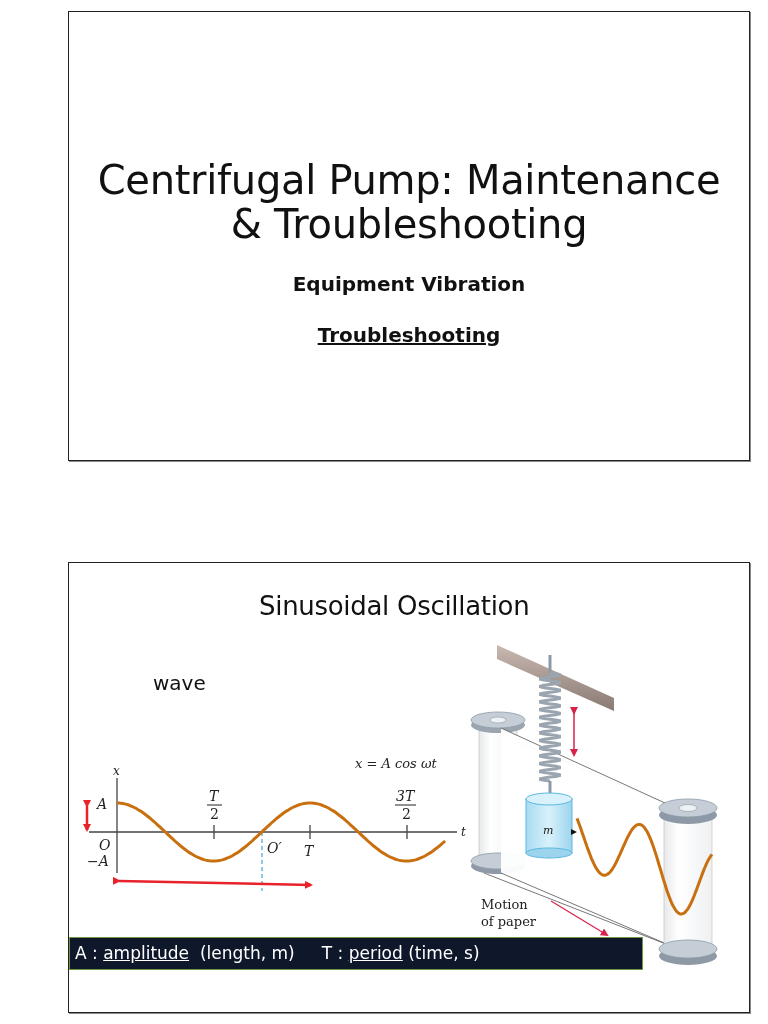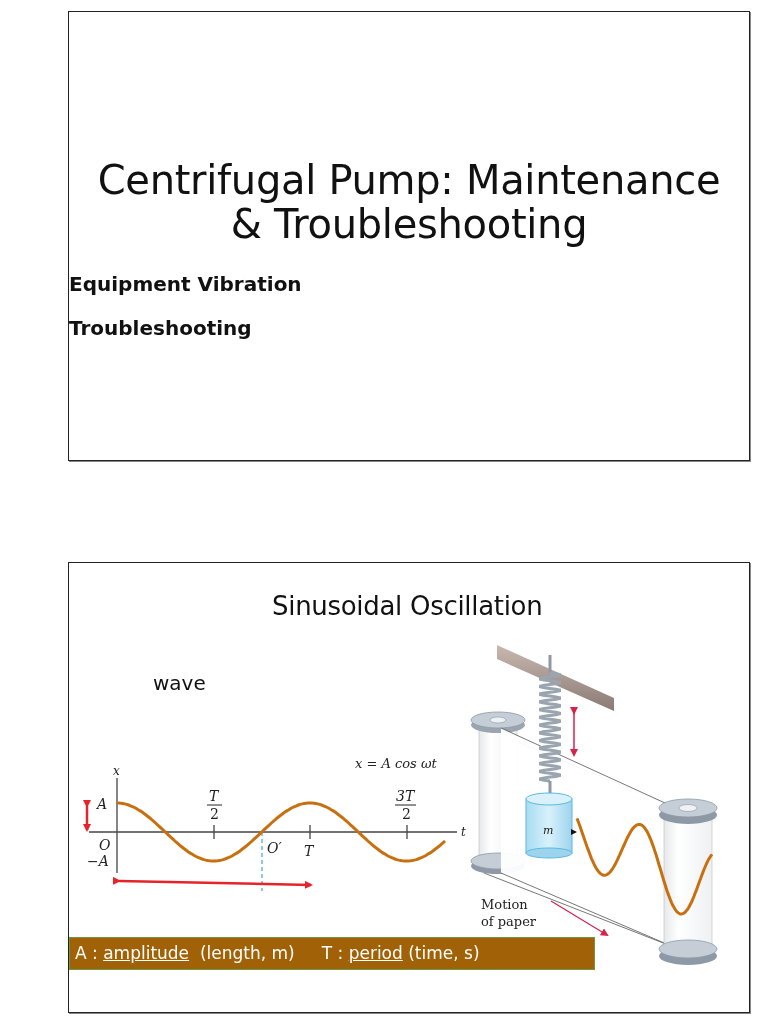--- a/index.html
+++ b/index.html
@@ -1,27 +1,27 @@
 <!DOCTYPE html>
 <html><head>
 <meta charset="utf-8">
 <style>
   html, body { margin: 0; padding: 0; background: #ffffff; }
   body { width: 768px; height: 1024px; position: relative; overflow: hidden; font-family: "DejaVu Sans", sans-serif; }
   .slide { position: absolute; left: 68px; width: 682px; height: 450px; border: 1.5px solid #222; box-sizing: border-box; background: #fff; box-shadow: 1px 1px 0 #888; }
   #slide1 { top: 11px; }
   #slide2 { top: 562px; height: 451px; }
   .s1-title { position: absolute; left: 0; right: 0; top: 146px; text-align: center; font-family: "DejaVu Sans", sans-serif; font-size: 40px; line-height: 44px; color: #111; letter-spacing: -0.3px; }
-  .s1-sub { position: absolute; left: 0; right: 0; font-family: "DejaVu Sans", sans-serif; font-weight: bold; font-size: 20px; color: #111; }
+  .s1-sub { position: absolute; left: 0; right: 0; text-align: center; font-family: "DejaVu Sans", sans-serif; font-weight: bold; font-size: 20px; color: #111; }
   #sub1 { top: 260px; }
-  #sub2 { top: 304px; }
-  .s2-title { position: absolute; left: 203px; top: 28px; font-size: 26px; color: #111; letter-spacing: -0.3px; }
+  #sub2 { top: 311px; text-decoration: underline; }
+  .s2-title { position: absolute; left: 190px; top: 28px; font-size: 26px; color: #111; letter-spacing: -0.3px; }
   .pen-text { position: absolute; left: 60px; top: 106px; font-size: 20px; line-height: 28px; color: #111; }
   .pen-text .l2 { display: block; padding-left: 24px; }
-  .green-bar { position: absolute; left: 0; top: 374px; width: 526px; height: 33px; background: #a16207; border: 1px solid #6f9640; box-sizing: border-box; color: #fff; font-size: 17px; line-height: 31px; padding-left: 5px; white-space: pre; }
+  .green-bar { position: absolute; left: 0; top: 374px; width: 574px; height: 33px; background: #0f172a; border: 1px solid #6f9640; box-sizing: border-box; color: #fff; font-size: 17px; line-height: 31px; padding-left: 5px; white-space: pre; }
   .green-bar u { text-decoration: underline; }
   svg text.serif { font-family: "DejaVu Serif", serif; font-style: italic; }
   svg text.roman { font-family: "DejaVu Serif", serif; }
 </style>
 </head>
 <body>
 
 <div class="slide" id="slide1">
   <div class="s1-title">
     <div>Centrifugal Pump: Maintenance</div>

